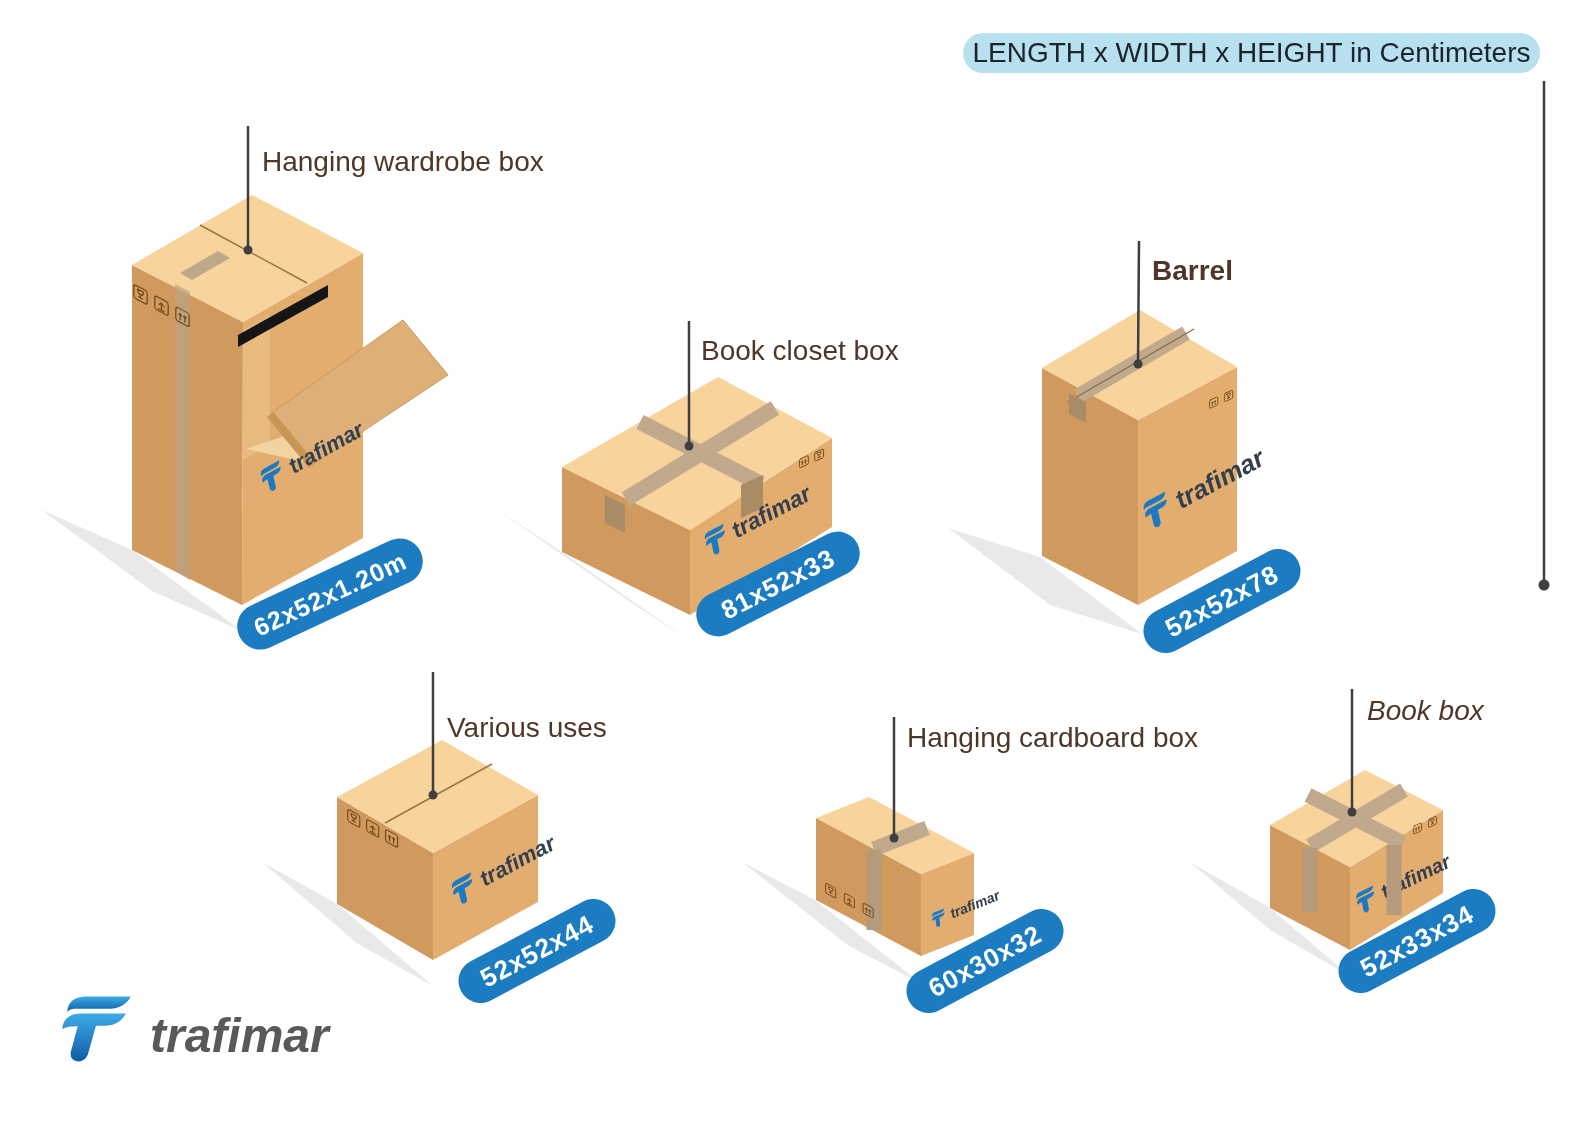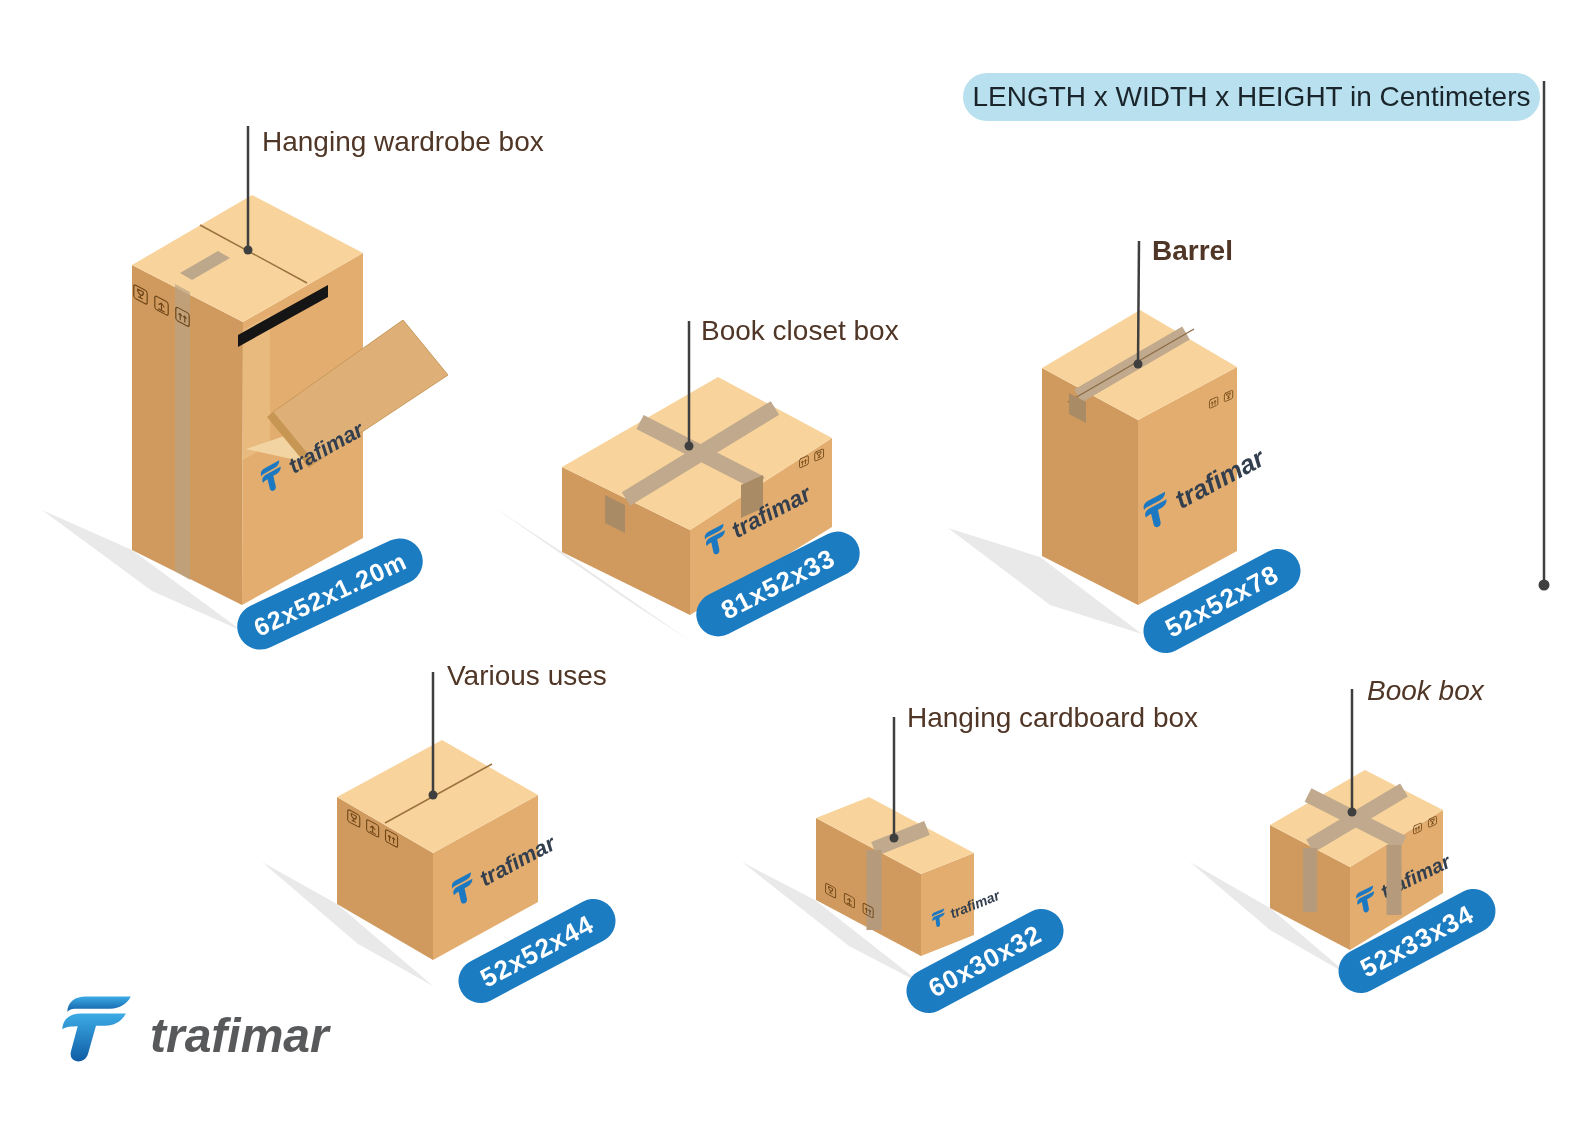--- a/index.html
+++ b/index.html
@@ -2,37 +2,37 @@
 <html><head>
 <meta charset="utf-8">
 <style>
   html,body{margin:0;padding:0;}
   body{
     width:1596px;height:1123px;position:relative;overflow:hidden;
     background:#ffffff;
     font-family:"Liberation Sans","DejaVu Sans",sans-serif;
   }
   #scene-svg{position:absolute;left:0;top:0;z-index:1;}
-  .overlay{position:absolute;z-index:2;}
+  .overlay{position:absolute;z-index:2;margin-top:20px;}
   .box-label{
     font-size:28px;color:#503626;white-space:nowrap;line-height:1.1;
   }
   .dim-pill{
     position:absolute;z-index:2;
     background:#1c7cc2;color:#ffffff;border-radius:23px;
     display:flex;align-items:center;justify-content:center;
     font-weight:bold;letter-spacing:1px;white-space:nowrap;
     transform-origin:center center;
   }
   .header-pill{
     position:absolute;z-index:2;
-    left:963px;top:33px;width:577px;height:48px;
+    left:963px;top:33px;width:577px;height:40px;
     background:#b9e0ee;border-radius:24px;
     display:flex;align-items:center;justify-content:center;
-    font-size:28px;color:#19242b;white-space:nowrap;margin-top:40px;
+    font-size:28px;color:#19242b;white-space:nowrap;
   }
   .footer-logo{
     position:absolute;z-index:2;left:58px;top:992px;
     display:flex;align-items:flex-end;
   }
   .footer-wordmark{
     font-size:48px;font-weight:bold;font-style:italic;
     color:#58595b;line-height:1;margin-left:12px;margin-bottom:4px;
     white-space:nowrap;
   }
@@ -209,21 +209,21 @@
     <line x1="1544" y1="81" x2="1544" y2="585" stroke="#3f3f3f" stroke-width="2.5"></line>
     <circle cx="1544" cy="585" r="5.5" fill="#3f3f3f"></circle>
   </g>
 </svg>
 
 <div class="header-pill">LENGTH x WIDTH x HEIGHT in Centimeters</div>
 
 <div class="overlay box-label" style="left:262px;top:127px;">Hanging wardrobe box</div>
 <div class="overlay box-label" style="left:701px;top:316px;">Book closet box</div>
 <div class="overlay box-label" style="left:1152px;top:236px;font-weight:bold;">Barrel</div>
-<div class="overlay box-label" style="left:447px;top:661px;">Various uses</div>
+<div class="overlay box-label" style="left:447px;top:693px;">Various uses</div>
 <div class="overlay box-label" style="left:907px;top:703px;">Hanging cardboard box</div>
 <div class="overlay box-label" style="left:1367px;top:676px;font-style:italic;">Book box</div>
 
 <div class="dim-pill" style="left:230px;top:571px;width:200px;height:46px;font-size:25px;transform:rotate(-25deg);">62x52x1.20m</div>
 <div class="dim-pill" style="left:689px;top:562px;width:178px;height:44px;font-size:26px;transform:rotate(-27deg);">81x52x33</div>
 <div class="dim-pill" style="left:1136px;top:579px;width:172px;height:44px;font-size:26px;transform:rotate(-28deg);">52x52x78</div>
 <div class="dim-pill" style="left:451px;top:929px;width:172px;height:44px;font-size:26px;transform:rotate(-28deg);">52x52x44</div>
 <div class="dim-pill" style="left:899px;top:939px;width:172px;height:44px;font-size:26px;transform:rotate(-28deg);">60x30x32</div>
 <div class="dim-pill" style="left:1331px;top:919px;width:172px;height:44px;font-size:26px;transform:rotate(-28deg);">52x33x34</div>
 

